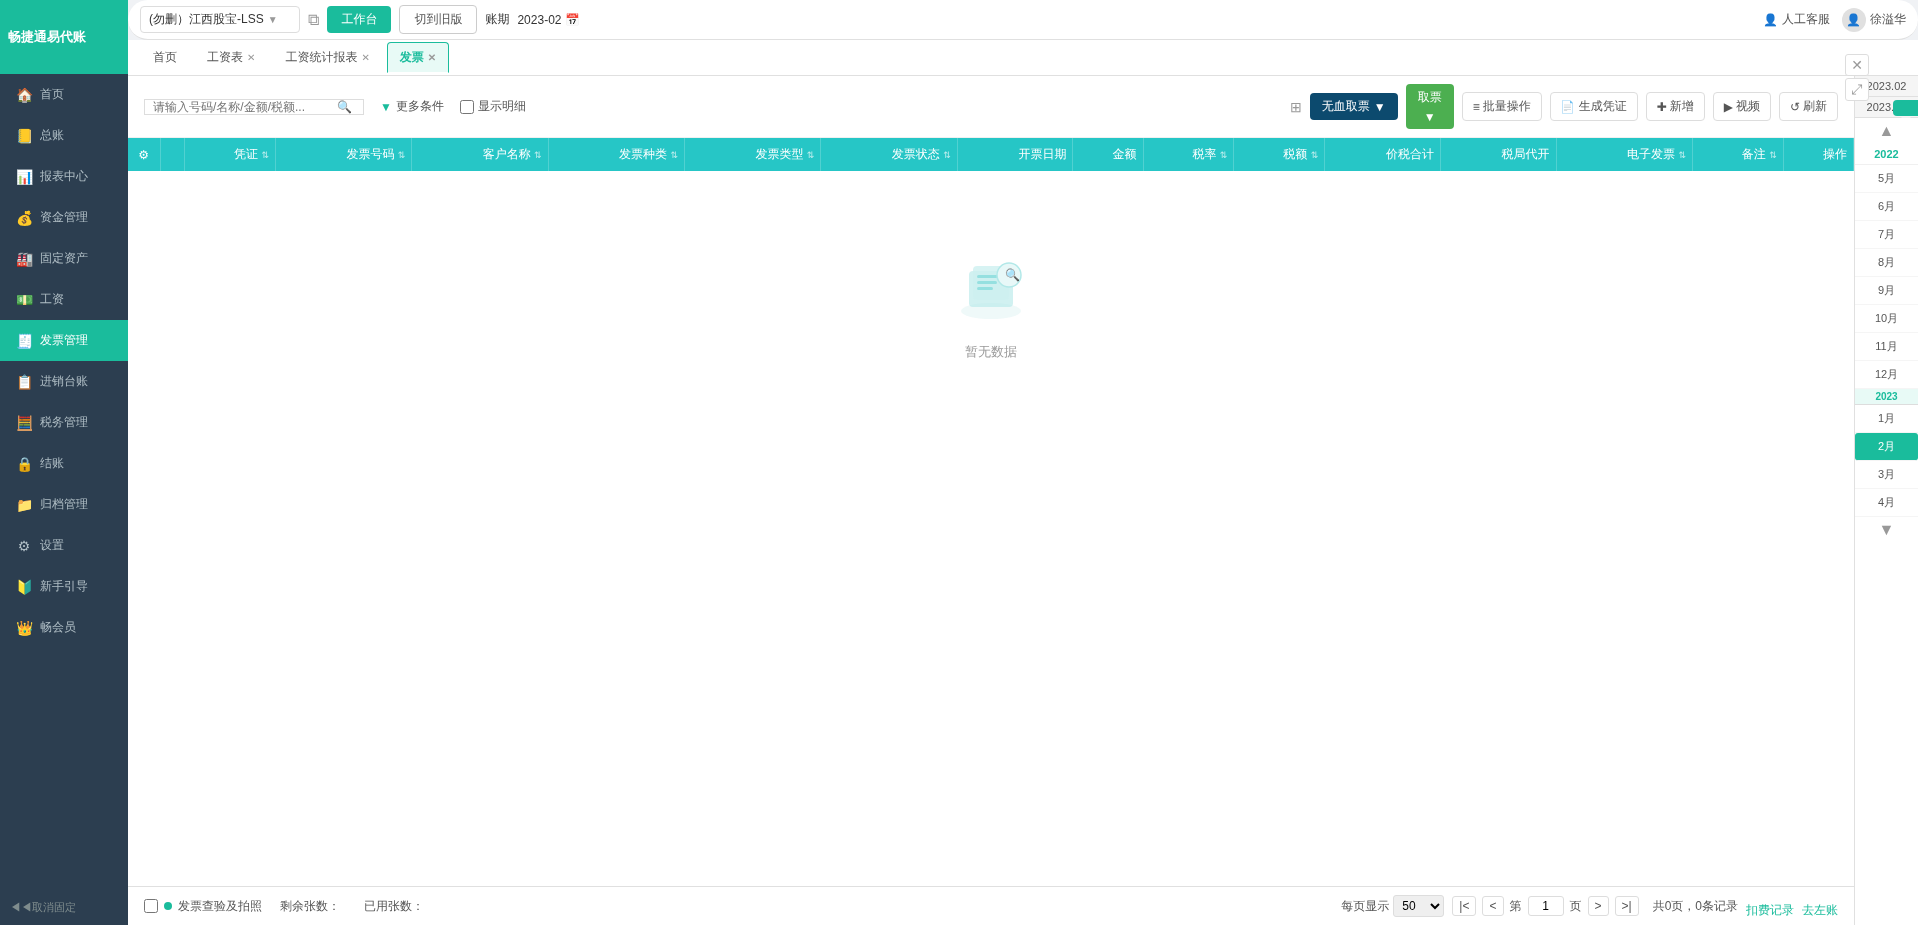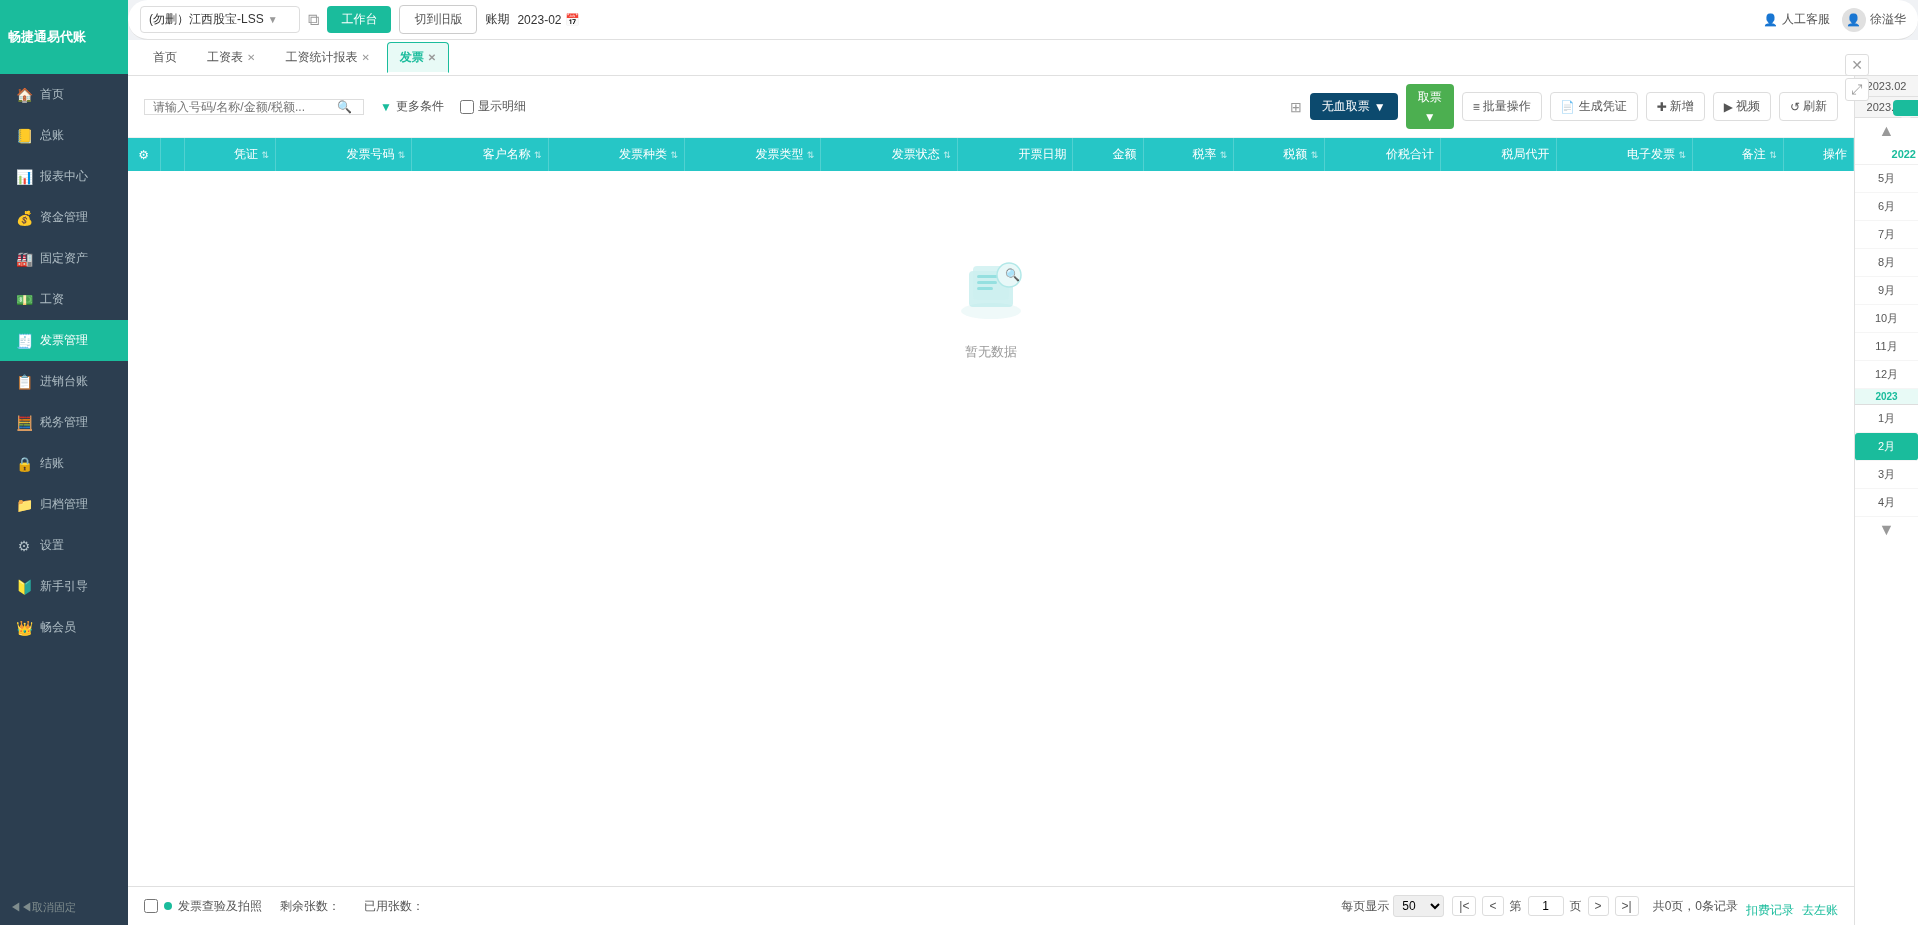--- a/index.html
+++ b/index.html
@@ -78,21 +78,21 @@
     .page-btn { padding: 2px 6px; border: 1px solid #ddd; border-radius: 3px; cursor: pointer; color: #555; background: white; font-size: 12px; }
     .page-input { width: 36px; text-align: center; border: 1px solid #ddd; border-radius: 3px; padding: 2px 4px; font-size: 12px; }
     .per-page { display: flex; align-items: center; gap: 4px; }
     .per-page select { border: 1px solid #ddd; border-radius: 3px; padding: 2px 4px; font-size: 12px; }
     .footer-links { display: flex; gap: 8px; color: #1abc9c; cursor: pointer; margin-top: 9px; }
     .footer-links span { cursor: pointer; }
 
     
     .calendar-panel { width: 64px; background: white; border-left: 1px solid #e0e0e0; display: flex; flex-direction: column; overflow-y: auto; font-size: 11px; }
     .cal-header { background: #f5f5f5; padding: 4px 2px; text-align: center; color: #555; font-size: 11px; border-bottom: 1px solid #e0e0e0; }
-    .cal-year { padding: 4px 2px; text-align: right; color: #1abc9c; font-size: 11px; font-weight: bold; cursor: pointer; border-bottom: 1px solid #f0f0f0; }
+    .cal-year { padding: 4px 2px; text-align: center; color: #1abc9c; font-size: 11px; font-weight: bold; cursor: pointer; border-bottom: 1px solid #f0f0f0; }
     .cal-month { padding: 6px 4px; text-align: center; color: #555; cursor: pointer; border-bottom: 1px solid #f5f5f5; }
     .cal-month.active { background: #1abc9c; color: white; border-radius: 3px; }
     .cal-scroll-up { text-align: center; padding: 4px; color: #999; cursor: pointer; font-size: 16px; }
     .cal-scroll-down { text-align: center; padding: 4px; color: #999; cursor: pointer; font-size: 16px; }
     .cal-section-label { text-align: center; padding: 2px; background: #e8faf6; color: #1abc9c; font-size: 10px; border-bottom: 1px solid #ddd; }
 
     
     .arrow-down { font-size: 10px; color: #999; }
 
     

